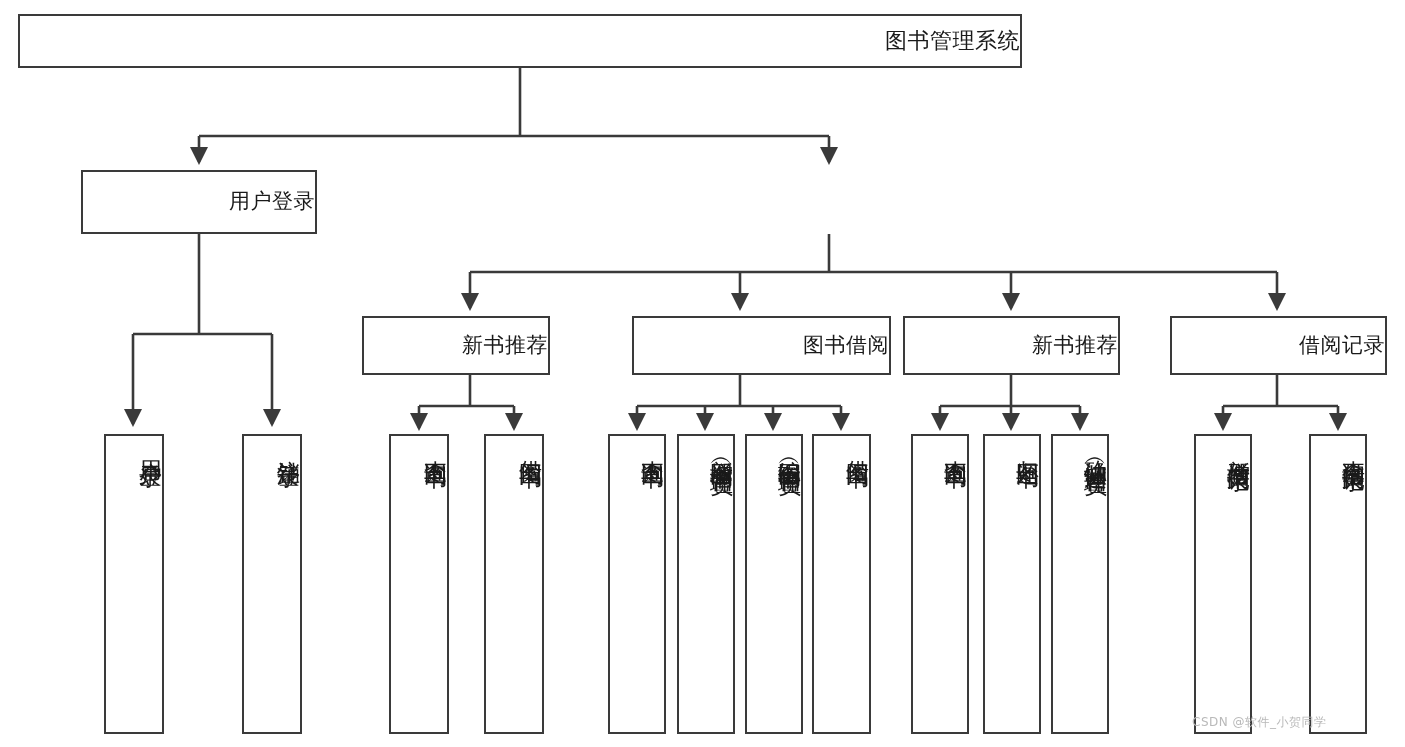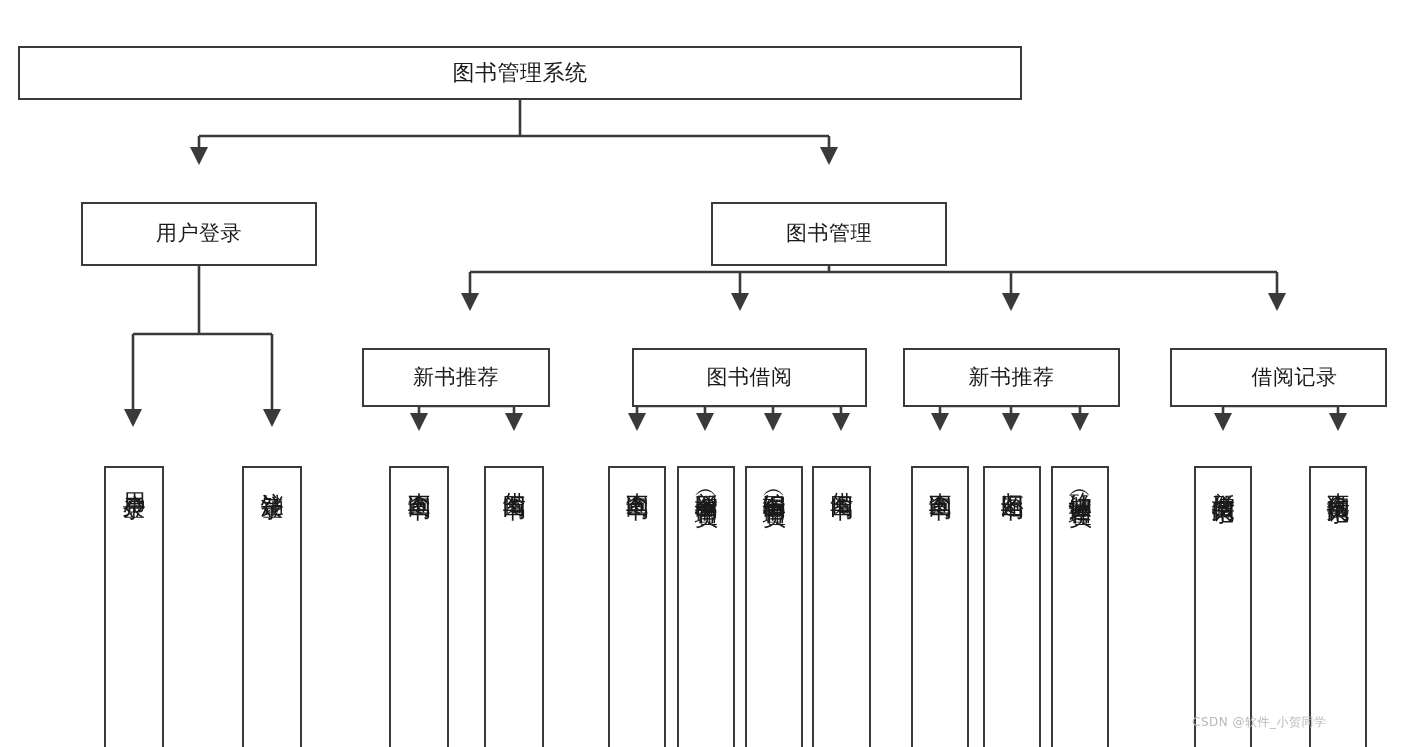--- a/index.html
+++ b/index.html
@@ -27,24 +27,23 @@
     height: 747px;
     pointer-events: none;
   }
   .node {
     position: absolute;
     box-sizing: border-box;
     background: #ffffff;
     border: 2px solid #3a3a3a;
     display: flex;
     align-items: center;
-    justify-content: center;
+    justify-content: flex-end;
     text-align: center;
     color: #1a1a1a;
-    margin-top: 32px;
   }
   .node .label {
     display: block;
     line-height: 1.02;
     letter-spacing: 0.5px;
   }
   .node.horizontal .label {
     writing-mode: horizontal-tb;
     font-size: 21px;
   }
@@ -126,28 +125,25 @@
     </g>
   </svg>
 
   <div class="node horizontal root" style="left:18px; top:14px; width:1004px; height:54px;">
     <span class="label">图书管理系统</span>
   </div>
 
   <div class="node horizontal" style="left:81px; top:170px; width:236px; height:64px;">
     <span class="label">用户登录</span>
   </div>
-  <div class="node horizontal" style="left:711px; top:170px; width:236px; height:64px;">
-    <span class="label">图书管理</span>
-  </div>
 
   <div class="node horizontal" style="left:362px; top:316px; width:188px; height:59px;">
     <span class="label">新书推荐</span>
   </div>
-  <div class="node horizontal" style="left:632px; top:316px; width:235px; height:59px;">
+  <div class="node horizontal" style="left:632px; top:316px; width:259px; height:59px;">
     <span class="label">图书借阅</span>
   </div>
   <div class="node horizontal" style="left:903px; top:316px; width:217px; height:59px;">
     <span class="label">新书推荐</span>
   </div>
   <div class="node horizontal" style="left:1170px; top:316px; width:217px; height:59px;padding-left:32px;">
     <span class="label">借阅记录</span>
   </div>
 
   <div class="node vertical" style="left:104px; top:434px; width:60px; height:300px;">

